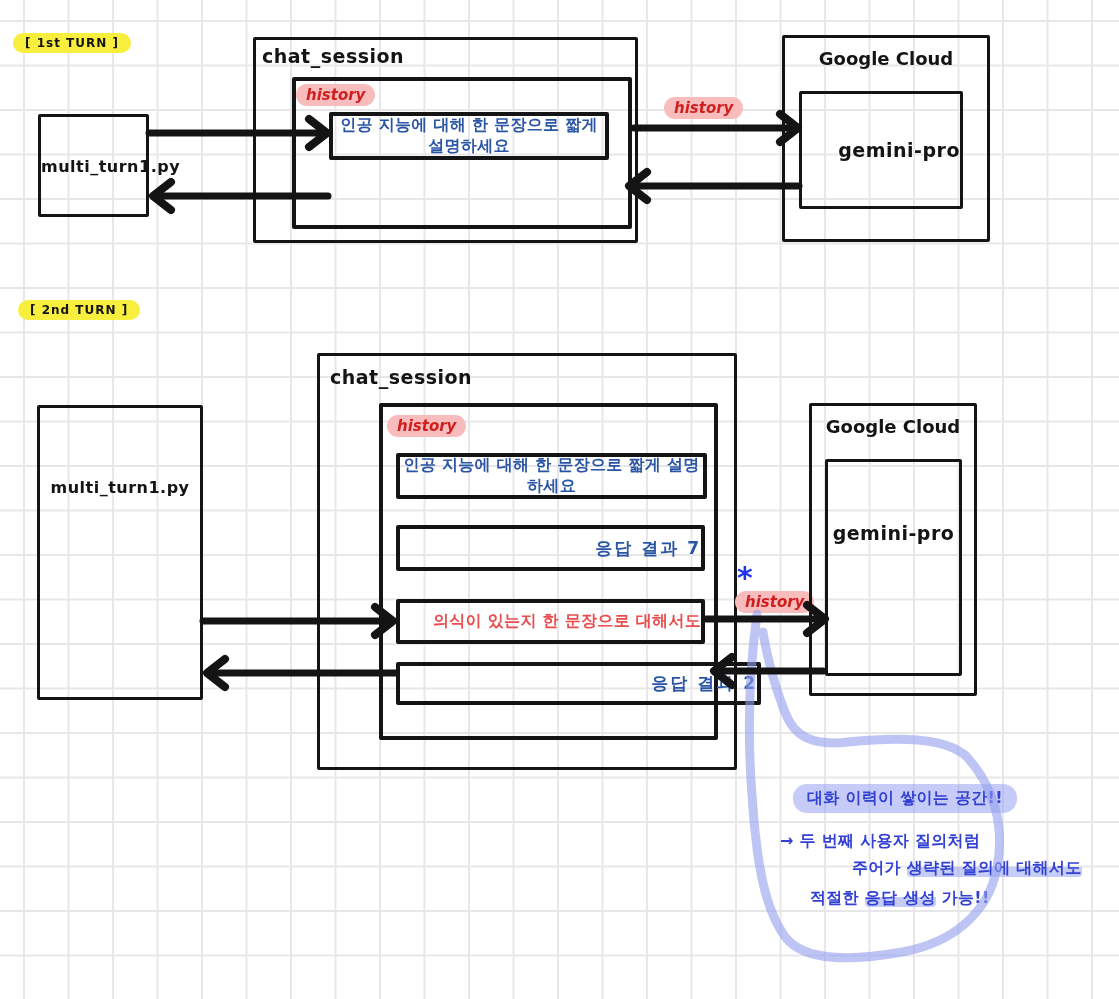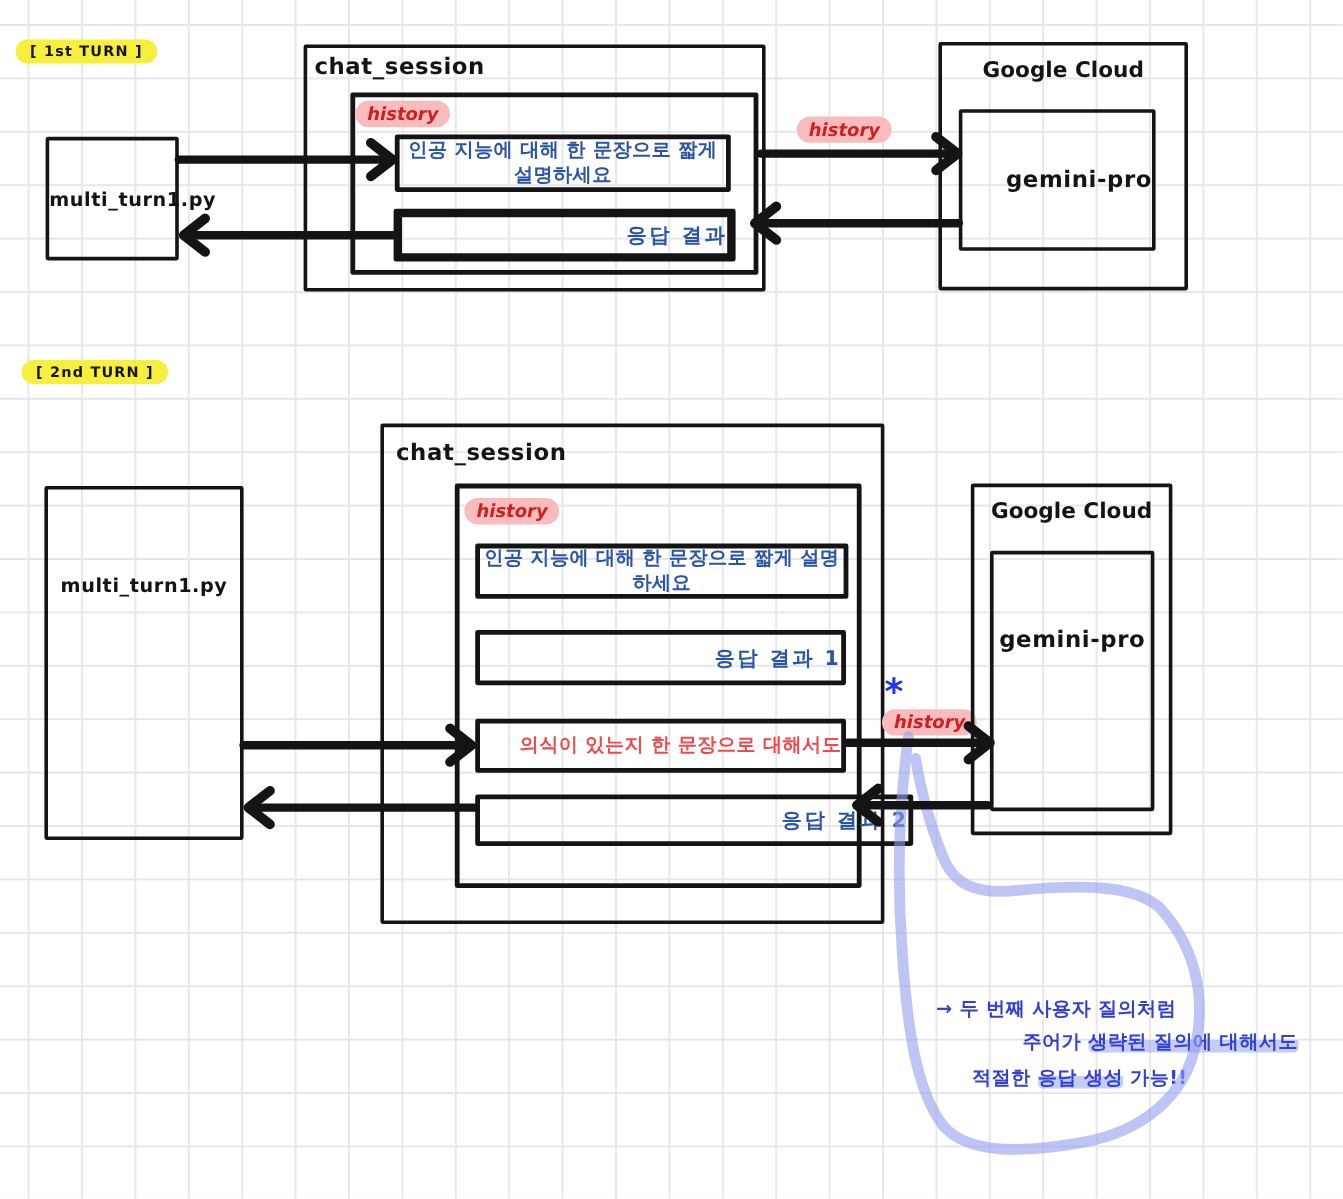--- a/index.html
+++ b/index.html
@@ -154,23 +154,20 @@
   <div class="box thin" style="left:253px; top:37px; width:385px; height:206px;"></div>
   <div class="session-title" style="left:262px; top:45px;">chat_session</div>
 
   <div class="box mid" style="left:292px; top:77px; width:340px; height:152px;"></div>
   <div class="history-pill" style="left:296px; top:84px;">history</div>
 
   <div class="box mid center-text" style="left:329px; top:112px; width:280px; height:48px;">
     <span class="prompt-text blue">인공 지능에 대해 한 문장으로 짧게 설명하세요</span>
   </div>
 
-  <div class="box thick center-text" style="left:328px; top:174px; width:285px; height:44px;">
-    <span class="response-text blue">응답 결과</span>
-  </div>
 
   <div class="history-pill" style="left:664px; top:97px;">history</div>
 
   <div class="box thin" style="left:782px; top:35px; width:208px; height:207px;">
     <div class="cloud-title">Google Cloud</div>
   </div>
   <div class="box thin center-text" style="left:799px; top:91px; width:164px; height:118px;">
     <span class="model-label">gemini-pro</span>
   </div>
 
@@ -184,41 +181,42 @@
   <div class="session-title" style="left:330px; top:366px;">chat_session</div>
 
   <div class="box mid" style="left:379px; top:403px; width:339px; height:337px;"></div>
   <div class="history-pill" style="left:387px; top:415px;">history</div>
 
   <div class="box mid center-text" style="left:396px; top:453px; width:311px; height:46px;">
     <span class="prompt-text blue">인공 지능에 대해 한 문장으로 짧게 설명하세요</span>
   </div>
 
   <div class="box mid center-text" style="left:396px; top:525px; width:309px; height:46px;">
-    <span class="response-text blue">응답 결과 1</span>
+    <span class="response-text blue">응답 결과 7</span>
   </div>
 
   <div class="box mid center-text" style="left:396px; top:599px; width:309px; height:45px;">
     <span class="prompt-text red">의식이 있는지 한 문장으로  대해서도</span>
   </div>
 
   <div class="box mid center-text" style="left:396px; top:662px; width:365px; height:43px;">
     <span class="response-text blue">응답 결과 2</span>
   </div>
 
   <div class="asterisk-mark" style="left:737px; top:568px;">*</div>
   <div class="history-pill" style="left:735px; top:591px;">history</div>
 
   <div class="box thin" style="left:809px; top:403px; width:168px; height:293px;">
     <div class="cloud-title">Google Cloud</div>
   </div>
   <div class="box thin" style="left:825px; top:459px; width:137px; height:217px;">
     <div class="model-label" style="position:absolute; width:100%; top:60px; text-align:center;">gemini-pro</div>
   </div>
 
+  <div class="note-line note-pill" style="left:793px; top:784px;">대화 이력이 쌓이는 공간!!</div>
   <div class="note-line" style="left:780px; top:831px;">→ 두 번째 사용자 질의처럼</div>
   <div class="note-line" style="left:808px; top:858px;margin-left:44px;"><span>주어가  </span><span class="note-hl">생략된 질의에 대해서도</span></div>
   <div class="note-line" style="left:810px; top:888px;"><span>적절한  </span><span class="note-hl">응답 생성</span><span> 가능!!</span></div>
 
   <svg class="overlay" viewBox="0 0 1119 999">
 
     <path class="lasso-path" d="M 757 614
          C 750 665, 747 730, 752 795
          C 756 855, 763 908, 786 938
          C 806 962, 852 961, 902 952

